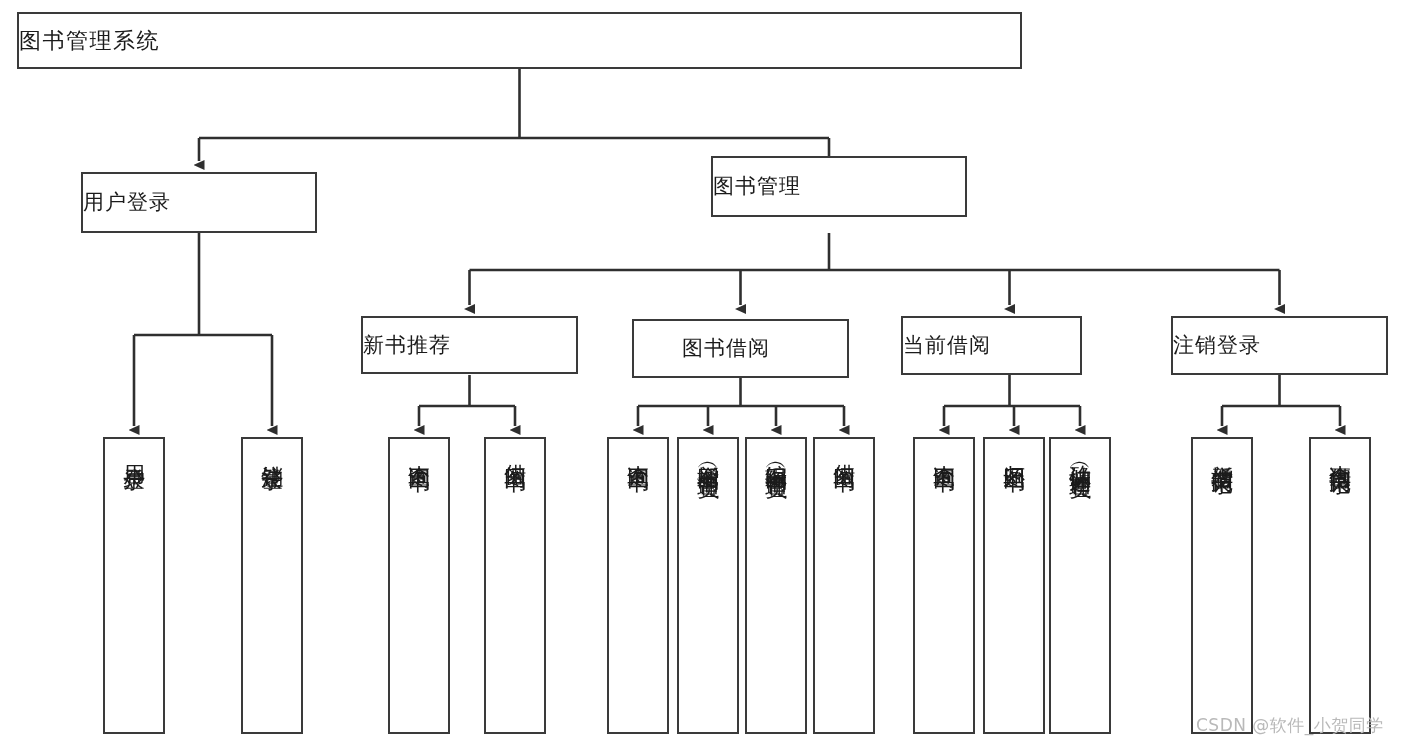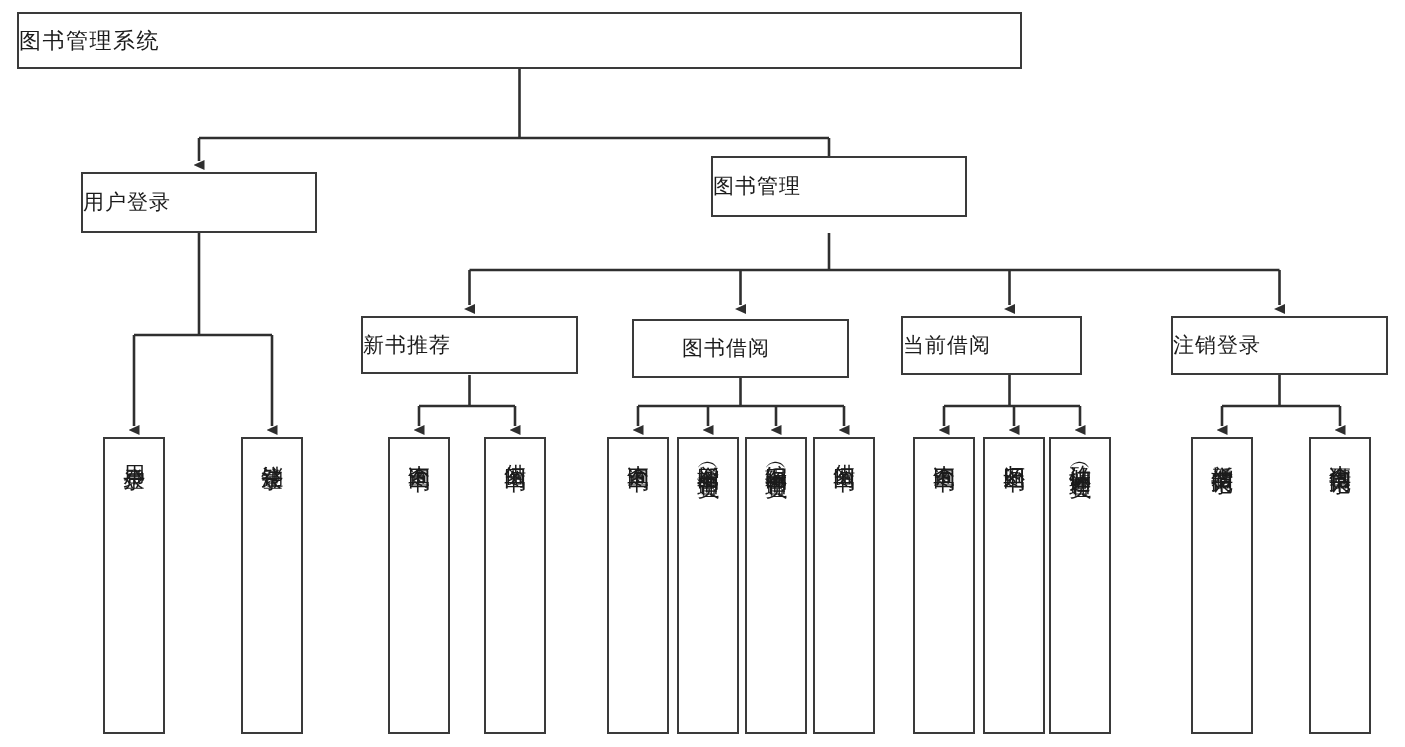--- a/index.html
+++ b/index.html
@@ -174,13 +174,14 @@
       <div class="node vert" style="left: 1049px; top: 437px; width: 62px; height: 297px;">
         <span class="label">确认归还（管理员）</span>
       </div>
       <div class="node vert" style="left: 1191px; top: 437px; width: 62px; height: 297px;">
         <span class="label">新增借阅记录</span>
       </div>
       <div class="node vert" style="left: 1309px; top: 437px; width: 62px; height: 297px;">
         <span class="label">查询借阅记录</span>
       </div>
     </div>
+  <div class="watermark" style="left: 1196px; top: 714px;">CSDN @软件_小贺同学</div>
 </div>
 
 </body></html>

